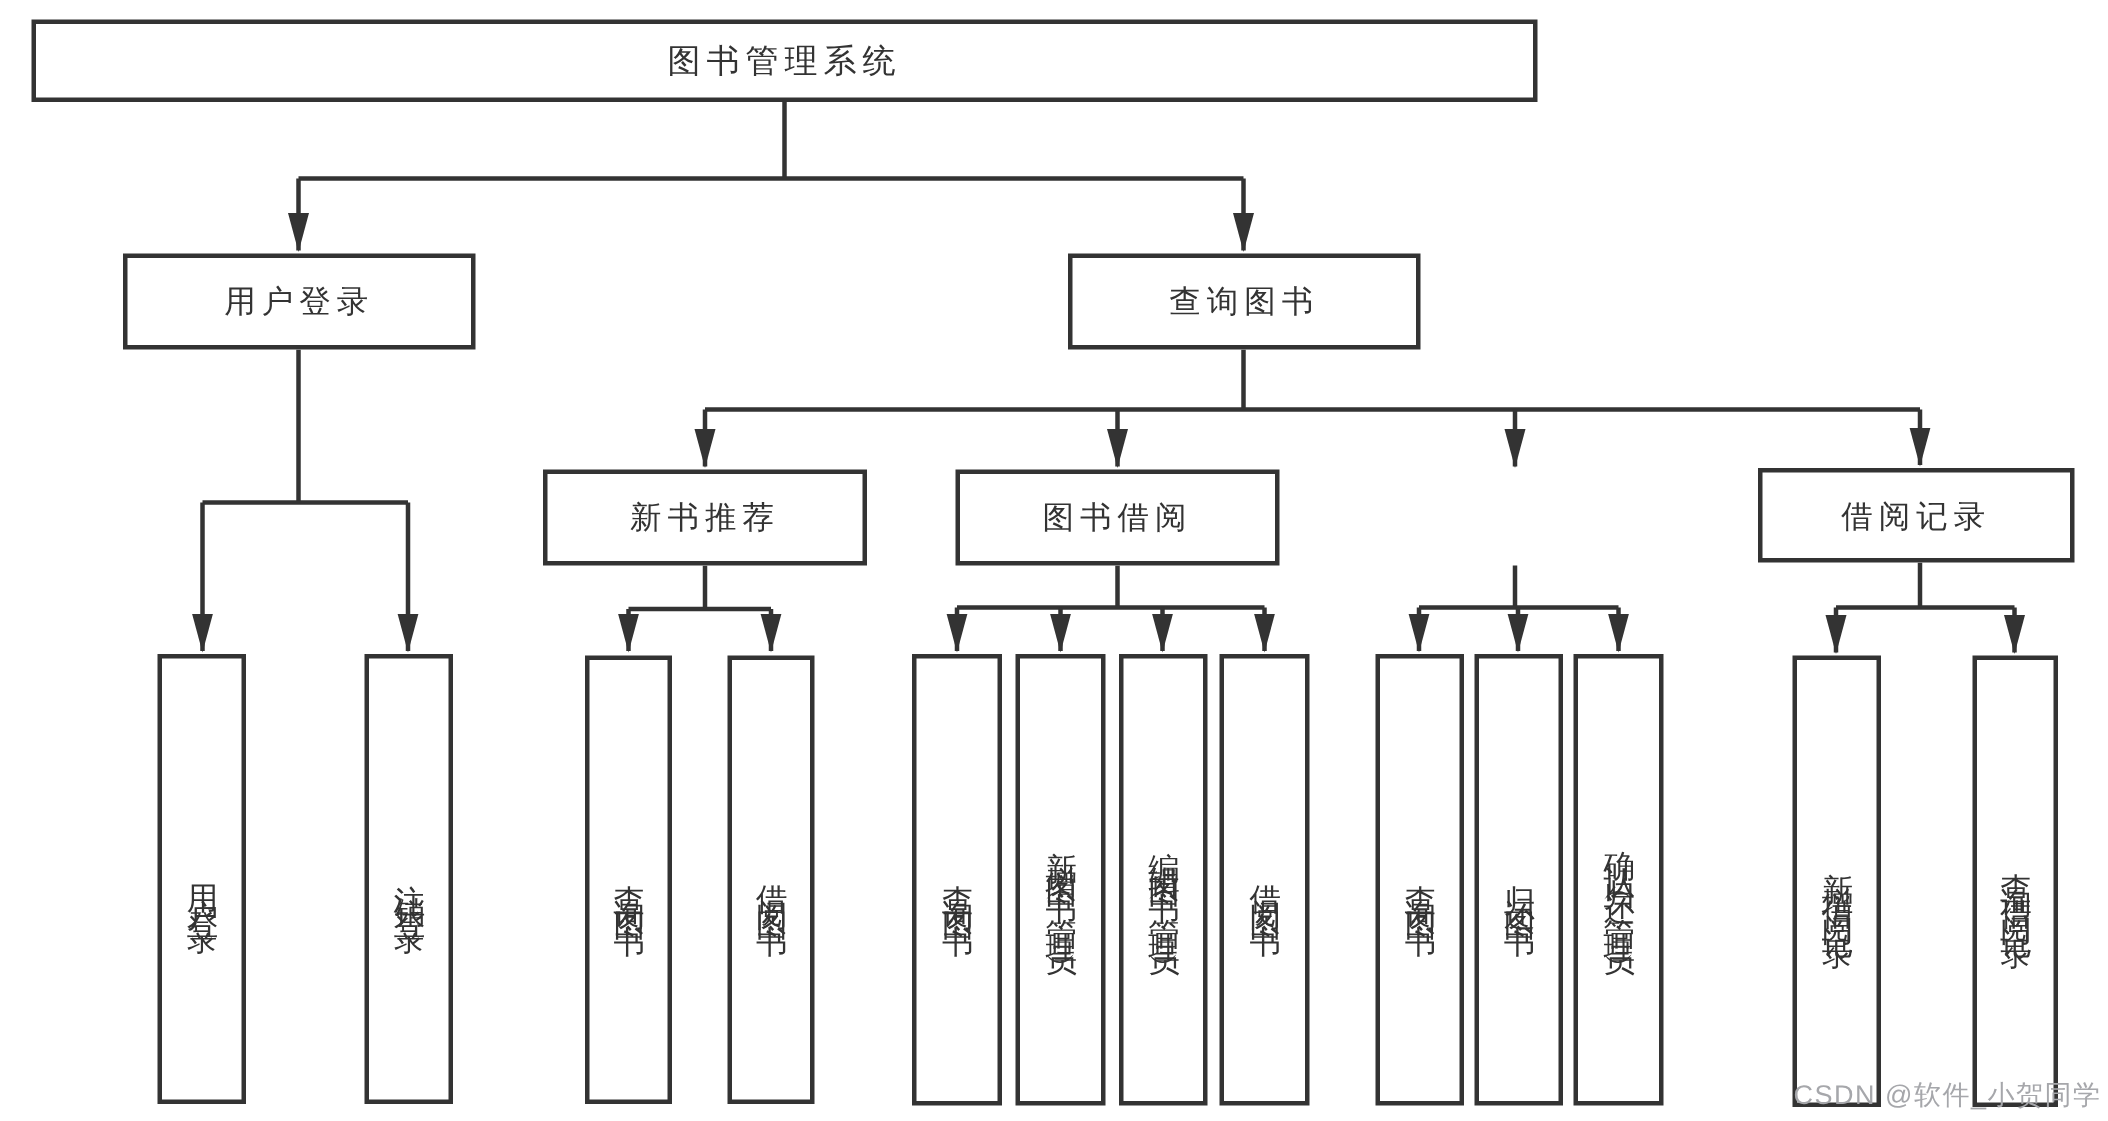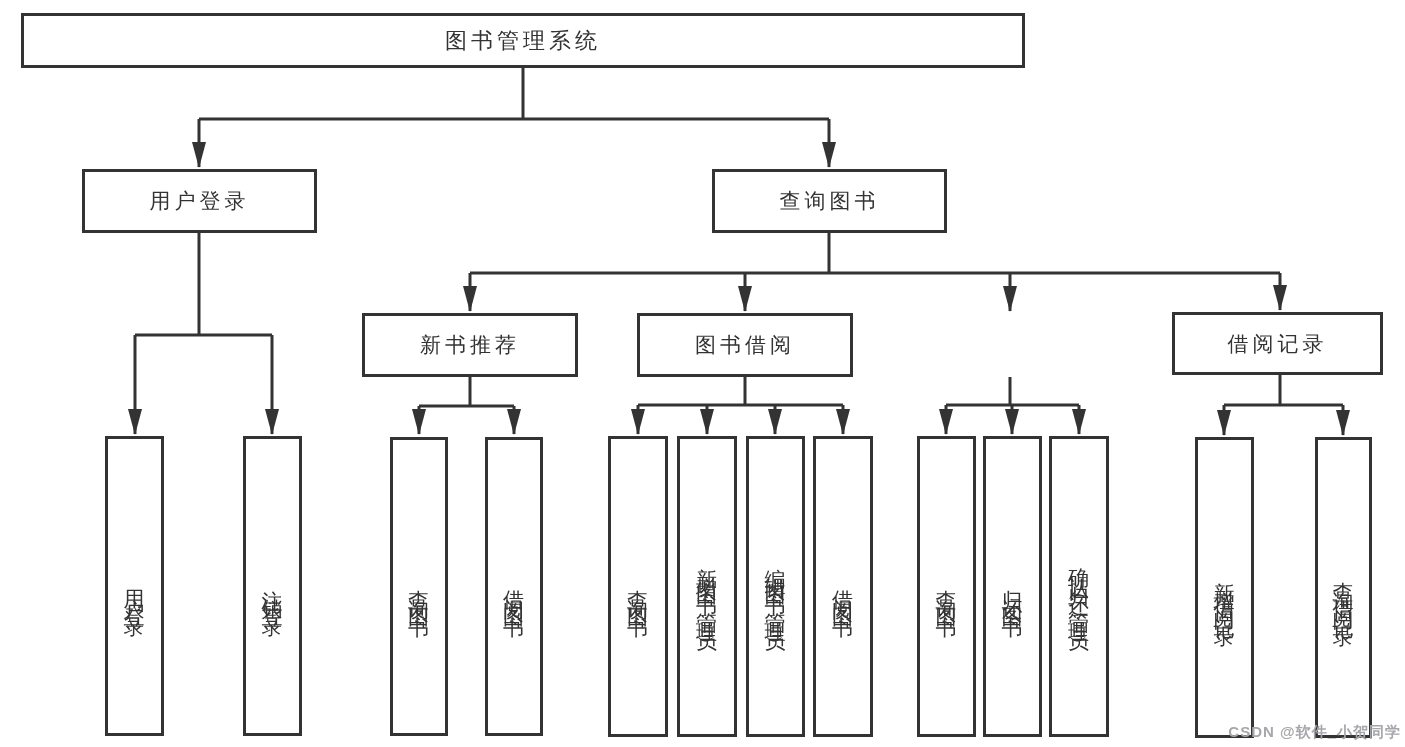--- a/index.html
+++ b/index.html
@@ -49,26 +49,25 @@
     letter-spacing: 9px;
     color: var(--text);
     line-height: 1;
     padding-top: 9px; 
     white-space: nowrap;
   }
   .watermark {
     position: absolute;
     right: 4px;
     bottom: 5px;
-    font-size: 15px;
+    font-size: 18px;
     letter-spacing: 1px;
     color: var(--watermark);
     z-index: 10;
     white-space: nowrap;
-    font-weight: bold;
   }
 </style>
 </head>
 <body>
 
 <div id="canvas">
 
   <svg id="connectors" viewBox="0 0 1405 747" xmlns="http://www.w3.org/2000/svg">
     <defs>
       <marker id="arw" viewBox="0 0 26 18" markerWidth="26" markerHeight="18" refX="25" refY="9" orient="auto" markerUnits="userSpaceOnUse">

